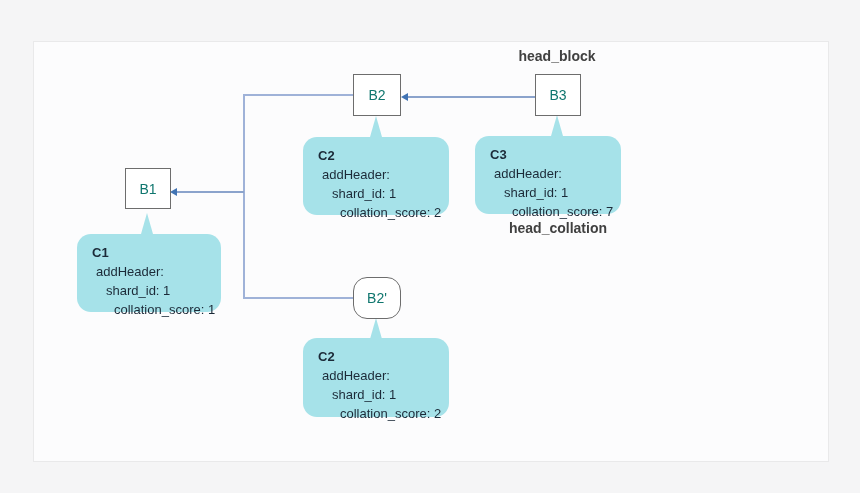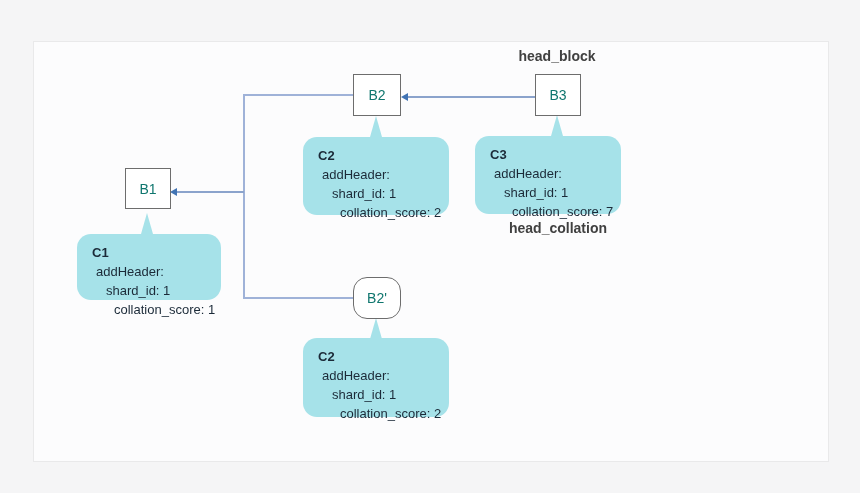--- a/index.html
+++ b/index.html
@@ -36,21 +36,21 @@
   .b1  { left:125px; top:168px; width:46px; height:41px; }
   .b2  { left:353px; top:74px;  width:48px; height:42px; }
   .b3  { left:535px; top:74px;  width:46px; height:42px; }
   .b2p { left:353px; top:277px; width:48px; height:42px;border-radius:14px; }
   
   .cnode {
     position:absolute; background:#a6e2e9; border-radius:14px;
     box-sizing:border-box; padding:9px 4px 8px 15px;
     font-size:13px; line-height:19px; white-space:nowrap;
   }
-  .c1  { left:77px;  top:234px; width:144px; height:66px; }
+  .c1  { left:77px;  top:234px; width:144px; height:78px; }
   .c2a { left:303px; top:137px; width:146px; height:78px; }
   .c3  { left:475px; top:136px; width:146px; height:78px; }
   .c2b { left:303px; top:338px; width:146px; height:79px; }
   .c-title { font-weight:bold; }
   .c-line1 { margin-left:4px; }
   .c-line2 { margin-left:14px; }
   .c-line3 { margin-left:22px; }
   
   .pointer {
     position:absolute; width:0; height:0;

